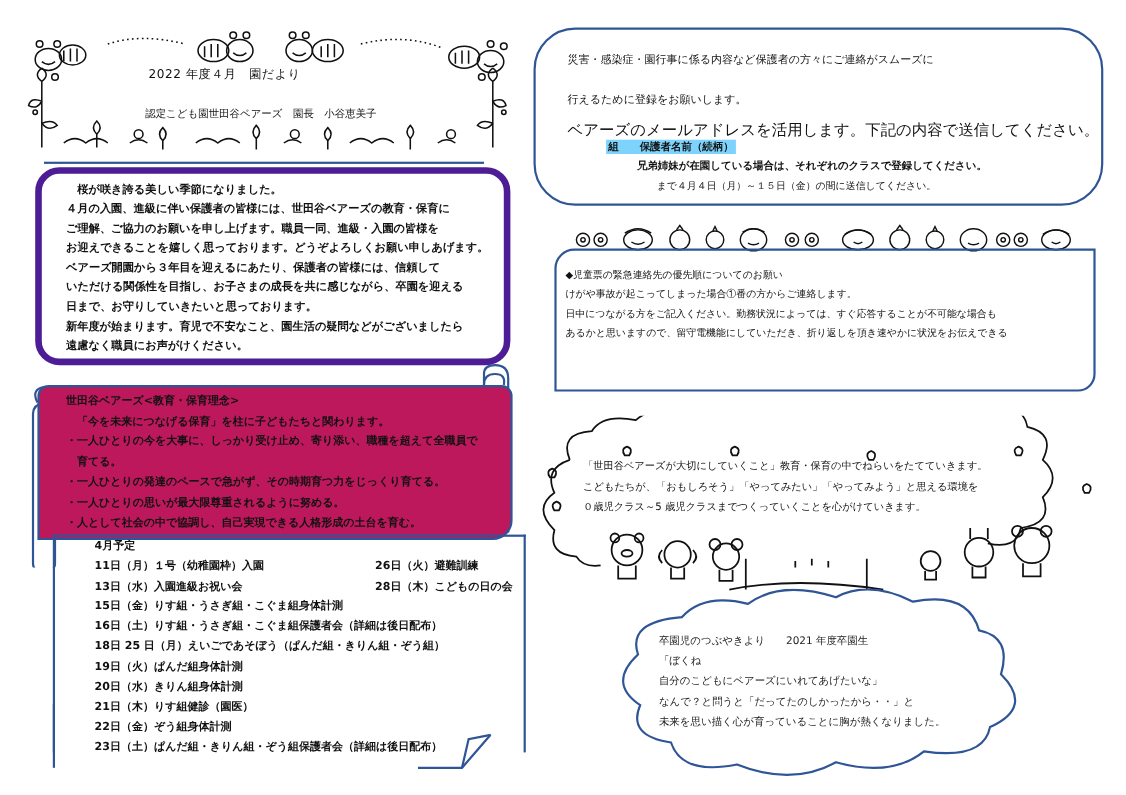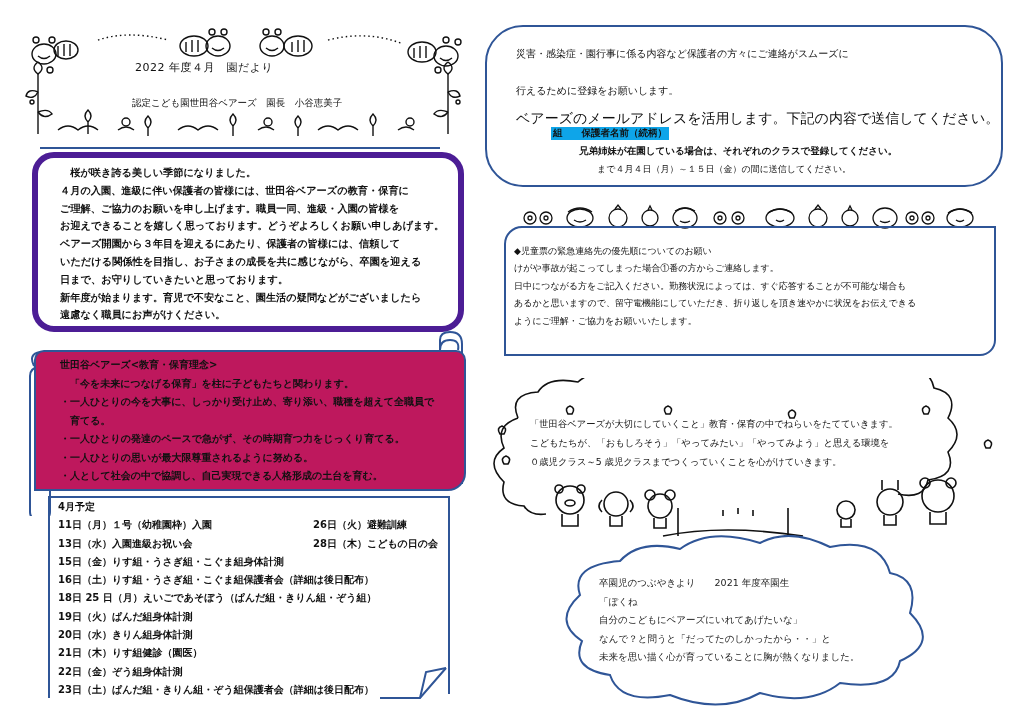--- a/index.html
+++ b/index.html
@@ -19,33 +19,33 @@
   .gtext { font-size:10.2px; font-weight:bold; line-height:17.8px; padding:6px 0 0 22px; }
   .gtext div { white-space:nowrap; }
 
   
   #philosophy-box { left:34px; top:350px; width:428px; height:137px; border:2px solid #2f5597;
                     border-radius:10px 10px 18px 0; background:#be185d; }
   .ptext { font-size:10px; font-weight:bold; line-height:18.5px; padding:4px 0 0 24px; }
   .ptext div { white-space:nowrap; }
 
   
-  #schedule-box { left:48px; top:496px; width:398px; height:196px; border:2px solid #2f5597; border-bottom:none; }
+  #schedule-box { left:48px; top:486px; width:398px; height:196px; border:2px solid #2f5597; border-bottom:none;padding-left:28px; }
   .sched { font-size:10px; font-weight:bold; line-height:18.3px; padding:0 0 0 8px; }
   .sched .row { position:relative; height:18.3px; white-space:nowrap; }
   .sched .right { position:absolute; left:255px; top:0; }
 
   
   #contact-box { left:485px; top:25px; width:514px; height:158px; border:2px solid #2f5597;
                  border-radius:38px; }
   .serif { font-family:"DejaVu Serif", "Liberation Serif", serif; }
   #contact-l1 { left:516px; top:47px; font-size:10px; }
   #contact-l2 { left:516px; top:84px; font-size:10px; }
   #contact-l3 { left:516px; top:110px; font-size:14px;font-family:Liberation Serif, serif; }
-  #contact-l4 { left:551px; top:127px; font-size:9.5px; font-weight:bold; background:#0ea5e9; padding:0 2px; }
+  #contact-l4 { left:551px; top:127px; font-size:9.5px; font-weight:bold; background:#7dd3fc; padding:0 2px; }
   #contact-l5 { left:551px; top:145px; font-size:9.5px; font-weight:bold;margin-left:28px; }
   #contact-l6 { left:597px; top:163px; font-size:9px; }
 
   
   #emergency-box { left:504px; top:226px; width:488px; height:126px; border:2px solid #2f5597;
                    border-radius:18px 0 16px 0; }
   .etext { font-size:9px; line-height:17.4px; padding:15px 0 0 8px; }
   .etext div { white-space:nowrap; }
 
   
@@ -265,21 +265,20 @@
       </g>
   </g>
 </svg>
 
 <div class="abs" id="emergency-box">
   <div class="etext serif">
     <div>◆児童票の緊急連絡先の優先順についてのお願い</div>
     <div>けがや事故が起こってしまった場合①番の方からご連絡します。</div>
     <div>日中につながる方をご記入ください。勤務状況によっては、すぐ応答することが不可能な場合も</div>
     <div>あるかと思いますので、留守電機能にしていただき、折り返しを頂き速やかに状況をお伝えできる</div>
-    <div>ようにご理解・ご協力をお願いいたします。</div>
   </div>
 </div>
 
 <svg class="abs" style="left:488px;top:378px;width:526px;height:160px;" viewBox="0 0 526 160">
   <g fill="none" stroke="#111" stroke-width="1.6">
     <path d="M30 40 q-10 -24 20 -26 q10 -16 40 -10 q18 -16 50 -6 q20 -12 50 -2 q24 -12 56 -2 q26 -12 60 -2 q26 -12 56 0 q24 -10 50 2 q30 -6 34 16 q26 6 14 30 q18 16 0 34 q10 24 -20 28 q-4 20 -30 14"></path>
     <path d="M30 40 q-24 8 -14 30 q-20 14 0 34 q-6 22 20 24 q6 10 22 8"></path>
 
     <path d="M190 130 v28 M300 130 v28"></path>
     <path d="M175 158 q60 -12 140 0"></path>

